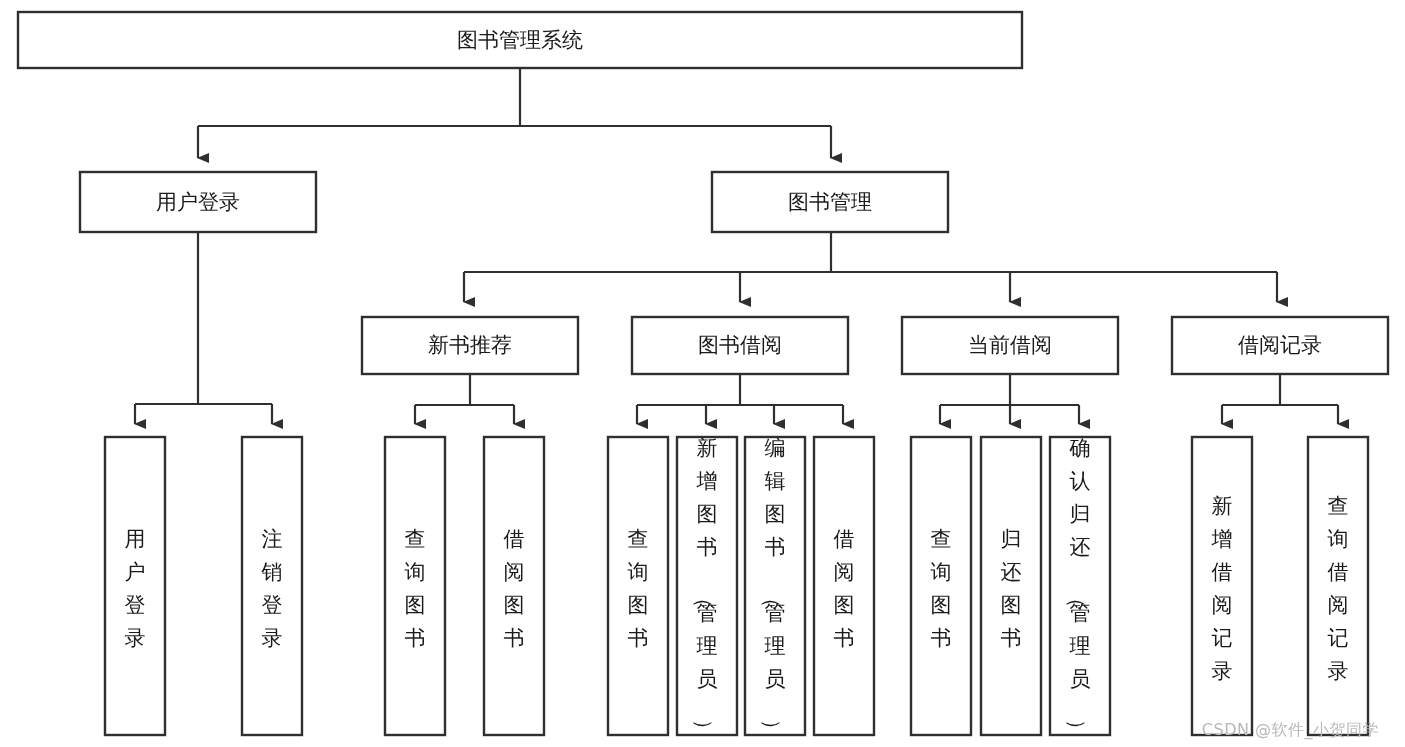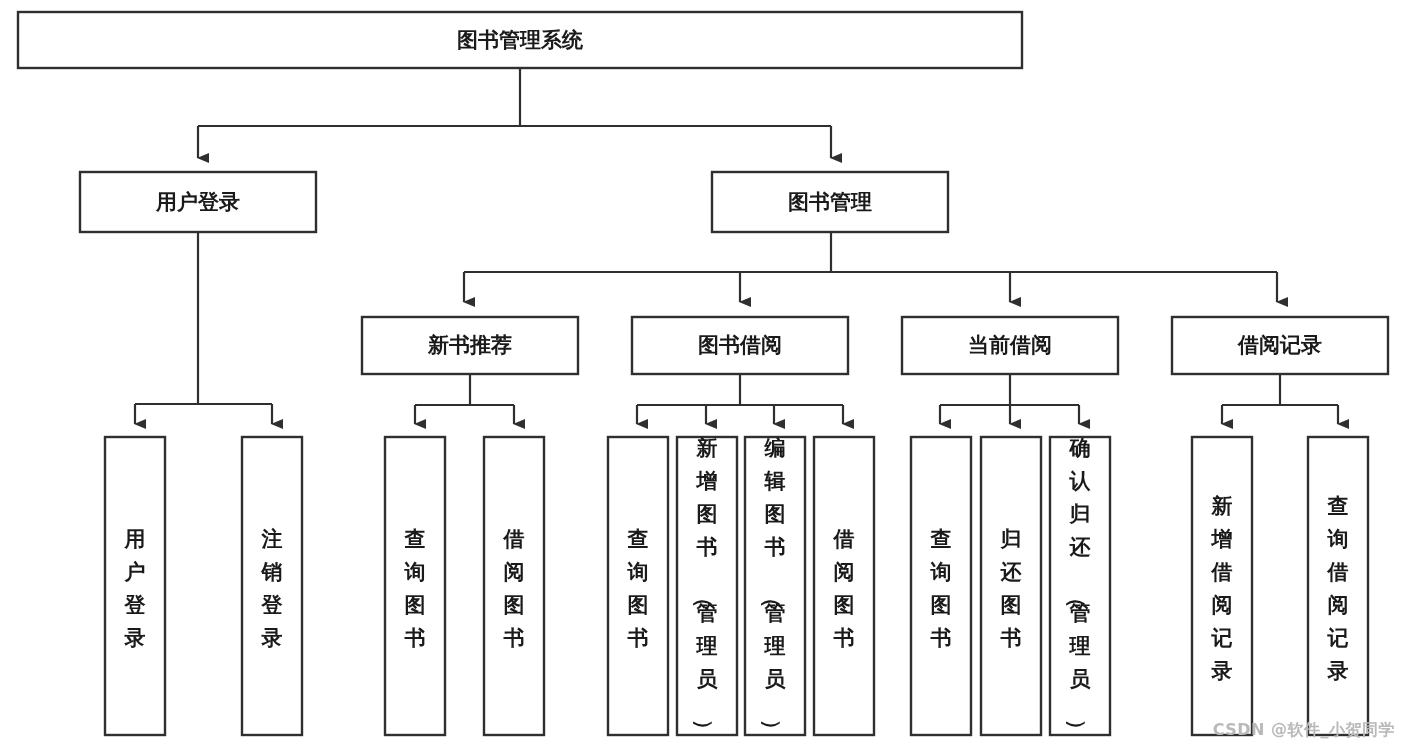--- a/index.html
+++ b/index.html
@@ -11,21 +11,20 @@
     width: 1405px;
     height: 747px;
     font-family: "DejaVu Sans", sans-serif;
     overflow: hidden;
   }
   #diagram-root {
     position: relative;
     width: 1405px;
     height: 747px;
     background: #ffffff;
-    font-weight: bold;
   }
   svg.flow {
     position: absolute;
     left: 0;
     top: 0;
     width: 1405px;
     height: 747px;
     display: block;
   }
   .node-box {
@@ -47,21 +46,21 @@
     dominant-baseline: middle;
   }
   .node-label-vert {
     font-family: "DejaVu Sans", sans-serif;
     fill: #1a1a1a;
     font-size: 21px;
     text-anchor: middle;
   }
   .watermark {
     position: absolute;
-    right: 10px;
+    right: 26px;
     bottom: 6px;
     font-family: "DejaVu Sans", sans-serif;
     font-size: 16px;
     color: #b9b9b9;
     white-space: nowrap;
     letter-spacing: 0.5px;
     user-select: none;
   }
 </style>
 </head>

